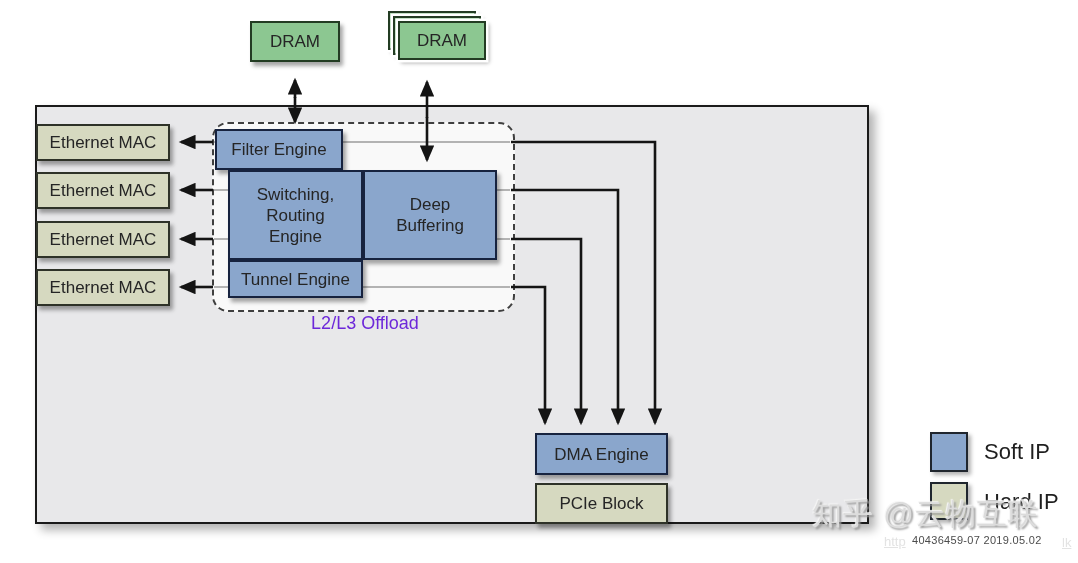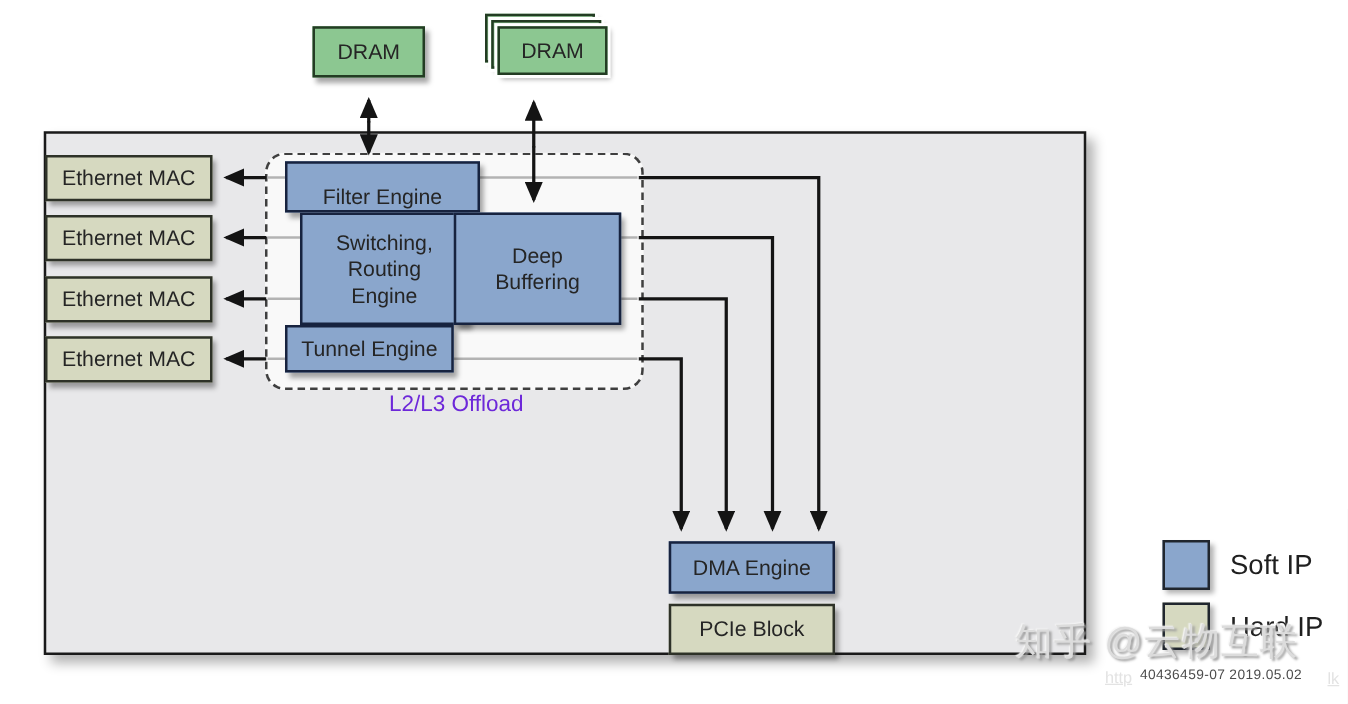--- a/index.html
+++ b/index.html
@@ -40,22 +40,22 @@
     border:2.2px solid #20262e;
     box-shadow:3px 4px 4px rgba(0,0,0,0.35);
     z-index:4;
   }
   .soft{background:#8aa6cc;border-color:#17233f;}
   .hard{background:#d6d9c0;border-color:#2e3228;}
   .green{background:#8cc791;border-color:#233c23;}
   
   .mac{left:36px;width:134px;height:37px;}
   
-  .filter{left:228px;top:129px;width:156px;height:41px;align-items:flex-end;}
-  .switching{left:240px;top:170px;width:135px;height:90px;text-align:center;}
+  .filter{left:215px;top:129px;width:128px;height:41px;}
+  .switching{left:228px;top:170px;width:135px;height:90px;text-align:center;}
   .tunnel{left:228px;top:260px;width:135px;height:38px;}
   .deep{left:363px;top:170px;width:134px;height:90px;}
   .dma{left:535px;top:433px;width:133px;height:42px;z-index:4;}
   .pcie{left:535px;top:483px;width:133px;height:41px;z-index:4;}
   
   .dram-single{left:250px;top:21px;width:90px;height:41px;z-index:4;}
   .dram-card{
     box-sizing:border-box;width:88px;height:39px;
     background:#8cc791;border:2.2px solid #233c23;
     box-shadow:0 0 0 2.5px #ffffff,3px 3px 4px rgba(0,0,0,0.35);

